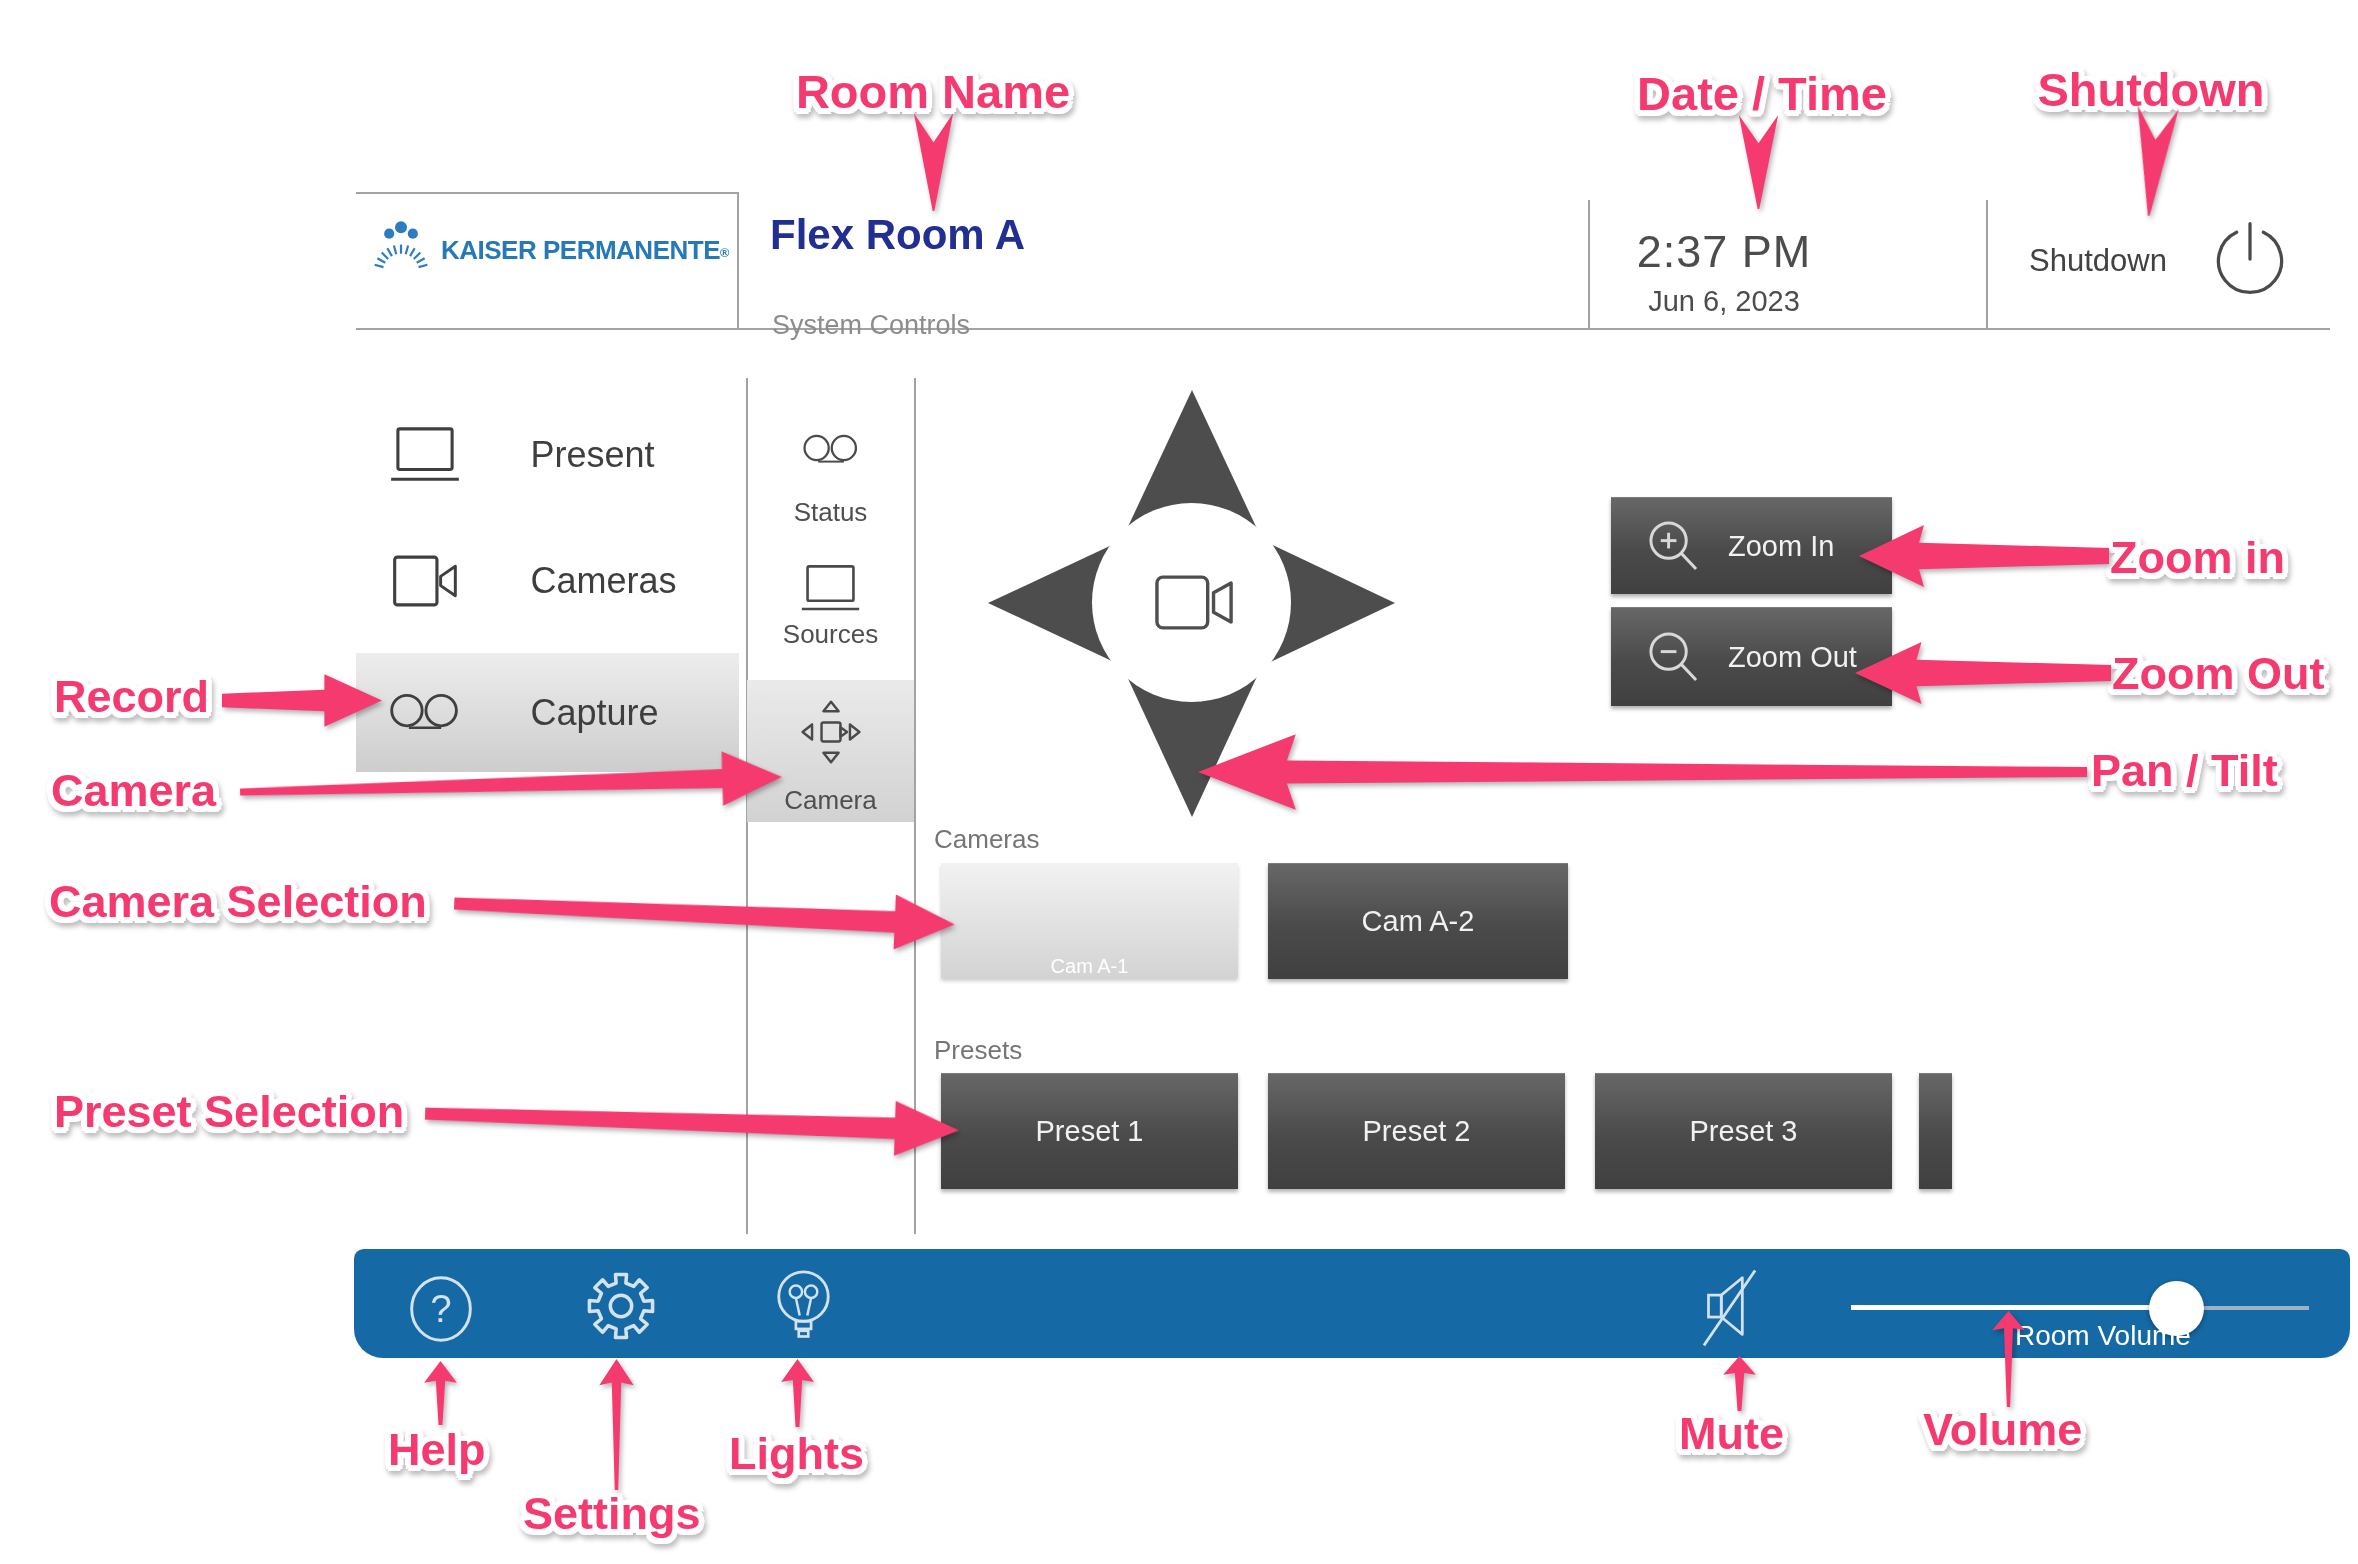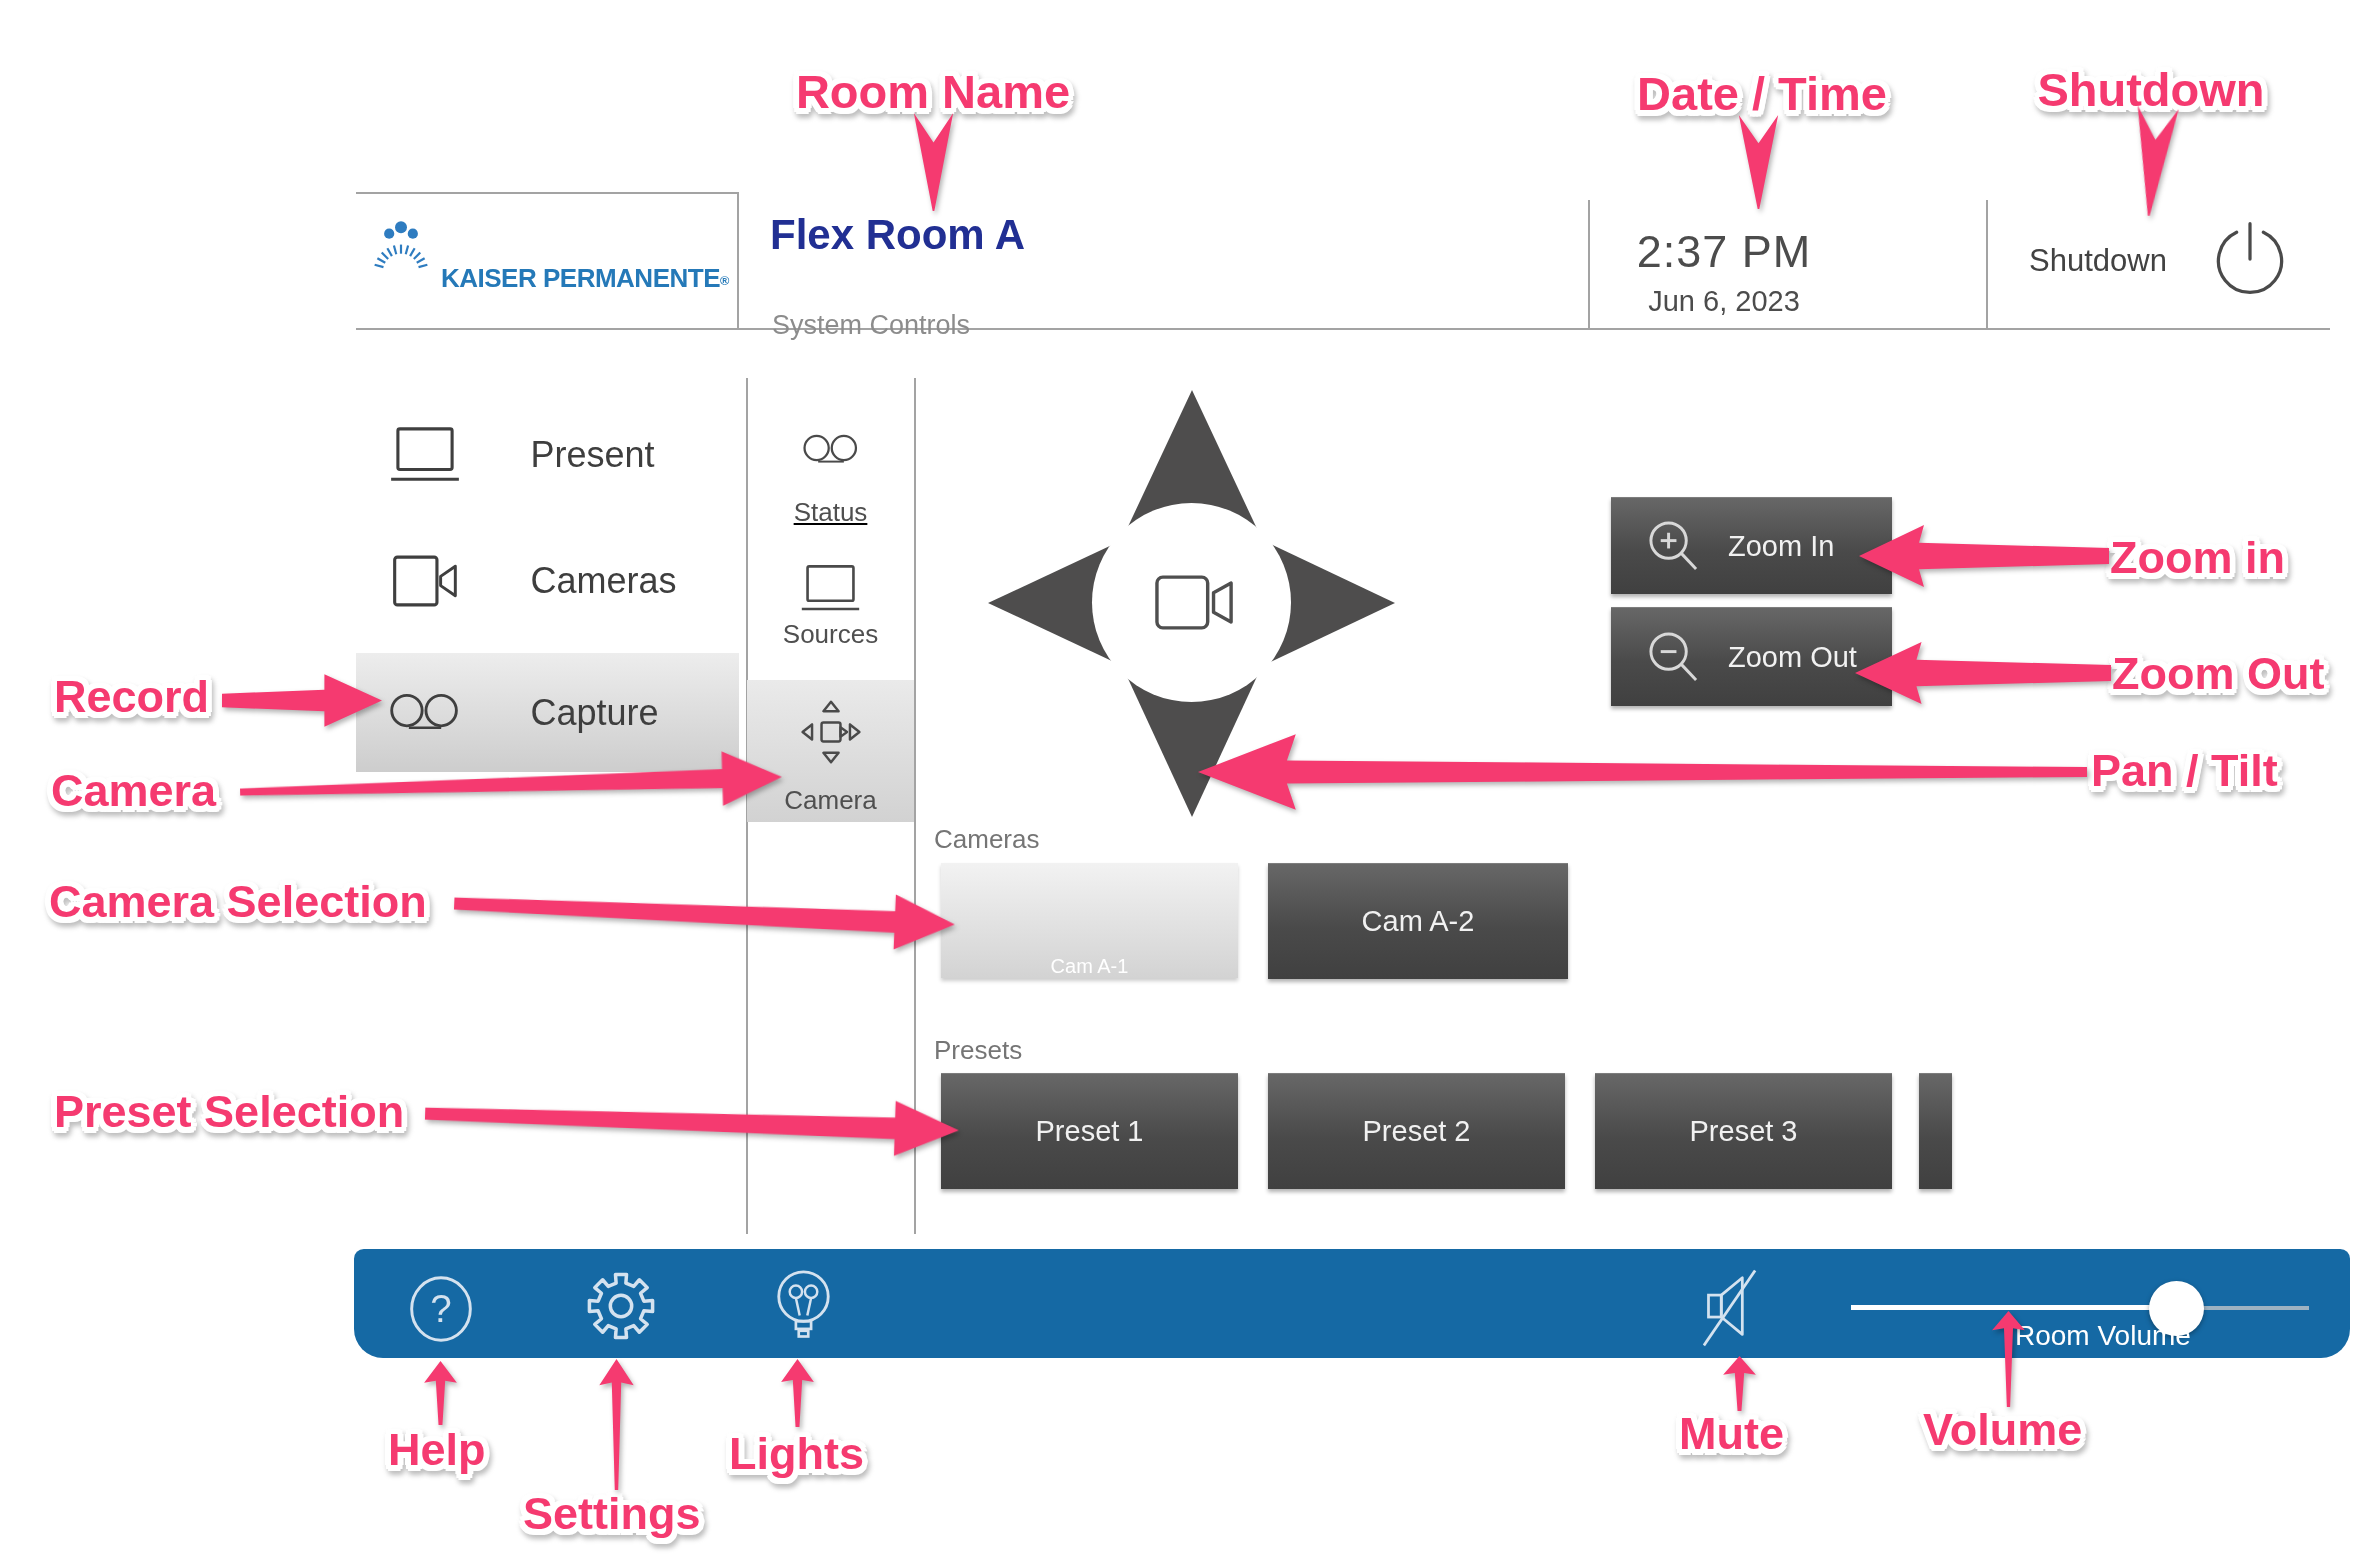--- a/index.html
+++ b/index.html
@@ -82,21 +82,21 @@
           <line x1="43.0" y1="40.7" x2="48.0" y2="32.0"></line>
         <line x1="47.1" y1="43.9" x2="54.2" y2="36.8"></line>
           <line x1="50.3" y1="48.0" x2="59.0" y2="43.0"></line>
         <line x1="52.3" y1="52.8" x2="62.0" y2="50.2"></line>
       </g>
       <circle cx="20" cy="16" r="5.6" fill="#2e7cc0"></circle>
       <circle cx="33" cy="9" r="6.6" fill="#2e7cc0"></circle>
       <circle cx="46" cy="16" r="5.6" fill="#2e7cc0"></circle>
     </svg>
   </span>
-  <span class="abs kp-logo-text" style="left:441px;top:235px;margin-top:28px;"><span>KAISER PERMANENTE</span><span class="kp-mark">®</span></span>
+  <span class="abs kp-logo-text" style="left:441px;top:235px;"><span>KAISER PERMANENTE</span><span class="kp-mark">®</span></span>
 
   <div class="abs room-title" style="left:770px;top:211px;">Flex Room A</div>
   <div class="abs room-sub" style="left:772px;top:273px;">System Controls</div>
 
   <div class="abs hdr-time" style="left:1609px;top:226px;width:230px;">2:37 PM</div>
   <div class="abs hdr-date" style="left:1609px;top:285px;width:230px;">Jun 6, 2023</div>
 
   <div class="abs" style="left:2029px;top:217px;width:293px;height:88px;display:flex;align-items:center;cursor:pointer;">
     <span class="shutdown-lbl">Shutdown</span>
     <span style="margin-left:45px;">
@@ -133,21 +133,21 @@
           <svg width="78" height="49" viewBox="0 0 82 50">
             <circle cx="22" cy="23" r="16" fill="none" stroke="currentColor" stroke-width="3"></circle>
             <circle cx="58" cy="23" r="16" fill="none" stroke="currentColor" stroke-width="3"></circle>
             <line x1="24" y1="41" x2="58" y2="41" stroke="currentColor" stroke-width="2.6"></line>
           </svg>
         </div>
         <div class="lbl">Capture</div>
       </div>
     </div>
   <div id="subsidebar-list">
-      <div class="subtab" style="top: 421px; height: 113px; padding-top: 7.8px; justify-content: space-between; box-sizing: border-box; padding-bottom: 5.9px; text-decoration: underline;">
+      <div class="subtab" style="top: 421px; height: 113px; padding-top: 7.8px; justify-content: space-between; box-sizing: border-box; padding-bottom: 5.9px;">
         <div style="color: rgb(74, 74, 74);"><svg width="62" height="41" viewBox="0 0 82 50">
             <circle cx="22" cy="23" r="16" fill="none" stroke="currentColor" stroke-width="3"></circle>
             <circle cx="58" cy="23" r="16" fill="none" stroke="currentColor" stroke-width="3"></circle>
             <line x1="24" y1="41" x2="58" y2="41" stroke="currentColor" stroke-width="2.6"></line>
           </svg></div>
         <div class="lbl">Status</div>
       </div>
       <div class="subtab" style="top: 548px; height: 125px; padding-top: 13.7px; justify-content: flex-start; box-sizing: border-box; padding-bottom: 5.9px;">
         <div style="color: rgb(74, 74, 74);"><svg width="59" height="53" viewBox="0 0 72 62">
             <rect x="8" y="4" width="56" height="42" rx="2" fill="none" stroke="currentColor" stroke-width="3.2"></rect>

